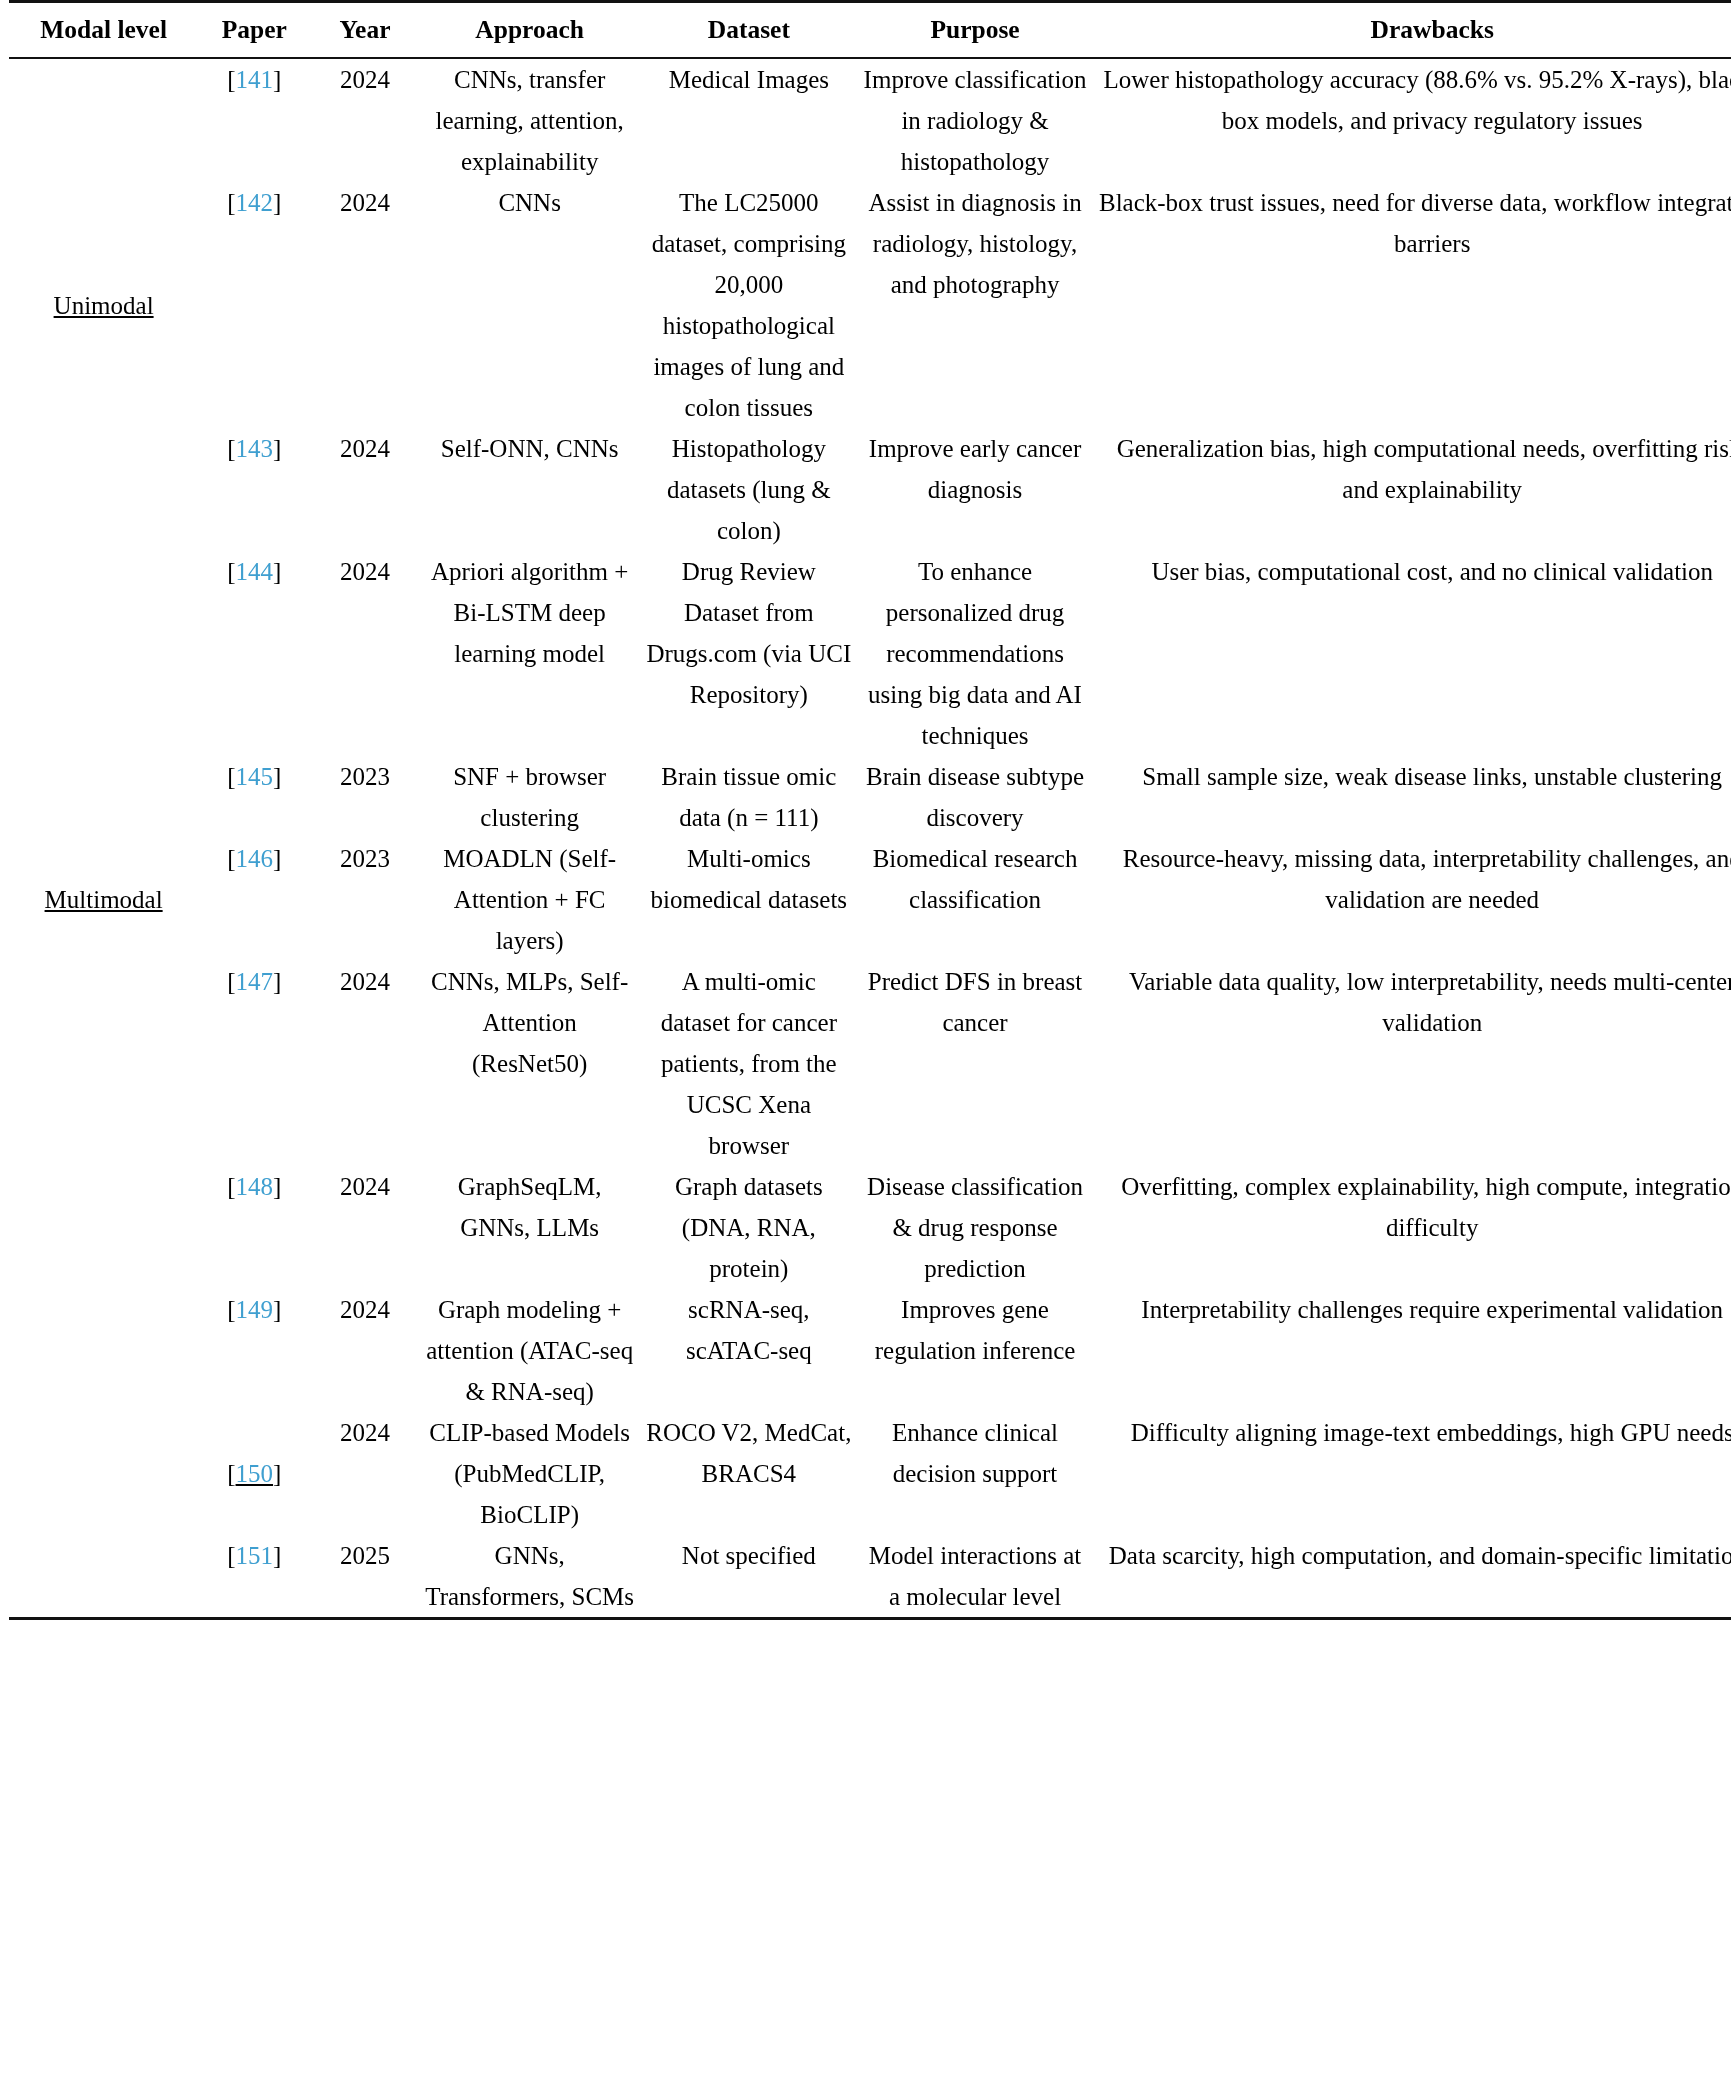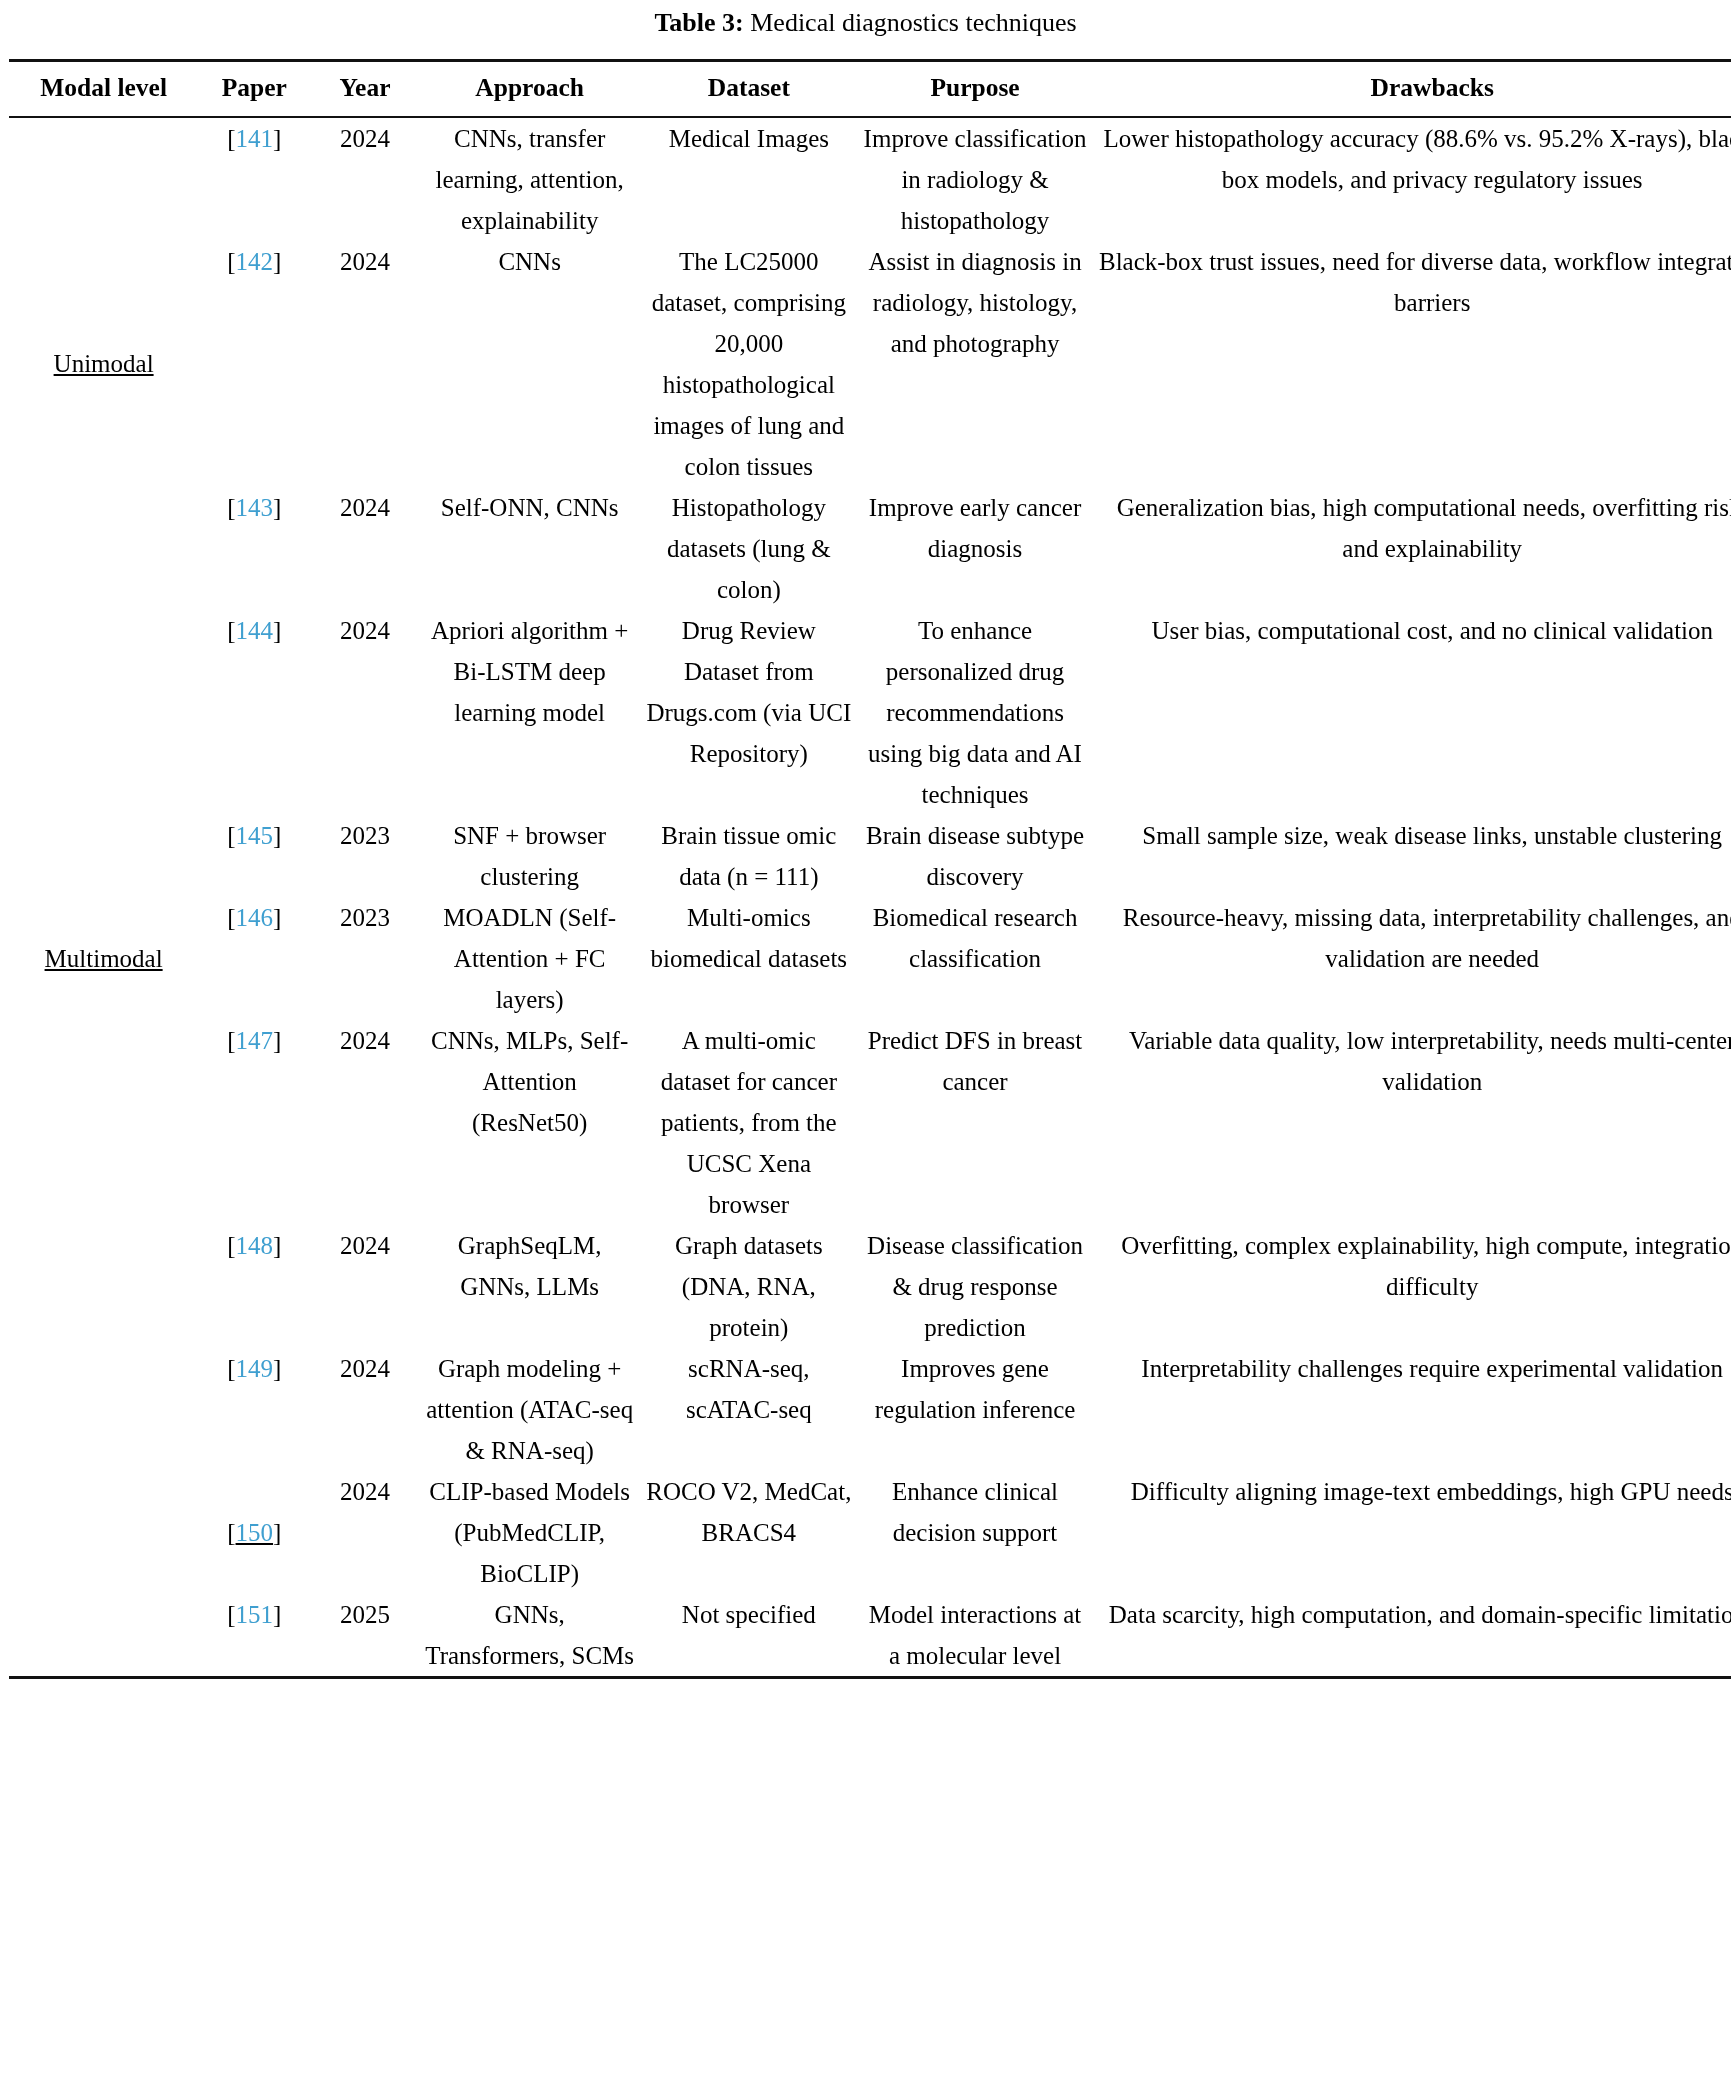--- a/index.html
+++ b/index.html
@@ -78,23 +78,20 @@
     white-space: nowrap;
   }
   .ref .num { color: #3f9fd0; }
   .vmid { vertical-align: middle; text-decoration: underline; }
 </style>
 </head>
 <body>
 
 <div class="page">
 
-  <div class="caption">
-    <span class="cap-label">Table 3:</span><span> Medical diagnostics techniques</span>
-  </div>
 
   <table class="tbl">
     <thead>
       <tr class="rule-top rule-mid">
         <th class="col-modal">Modal level</th>
         <th class="col-paper">Paper</th>
         <th class="col-year">Year</th>
         <th class="col-appr">Approach</th>
         <th class="col-data">Dataset</th>
         <th class="col-purp">Purpose</th>

